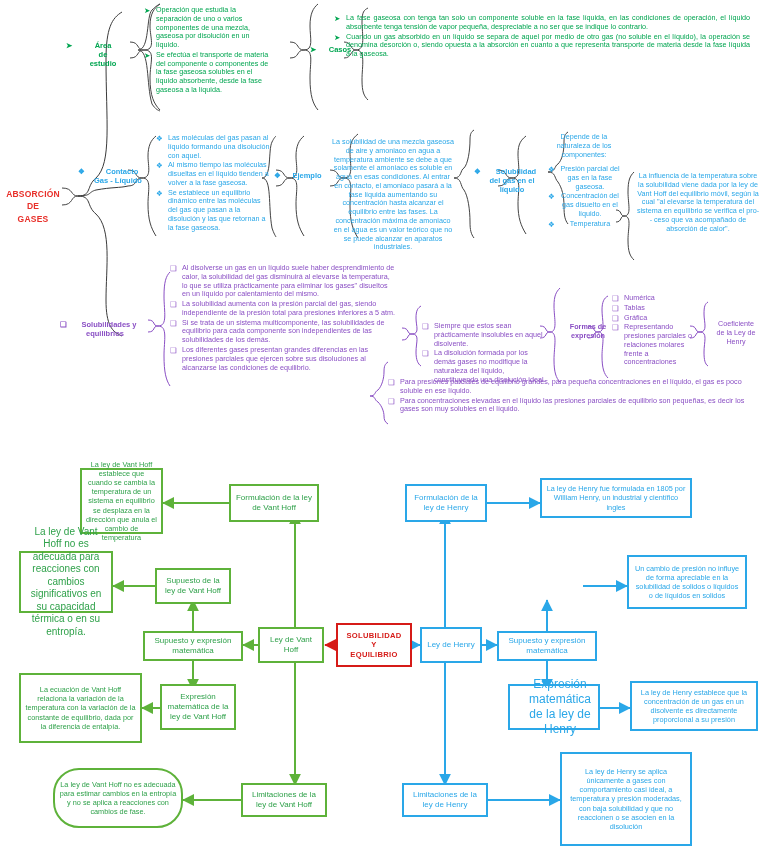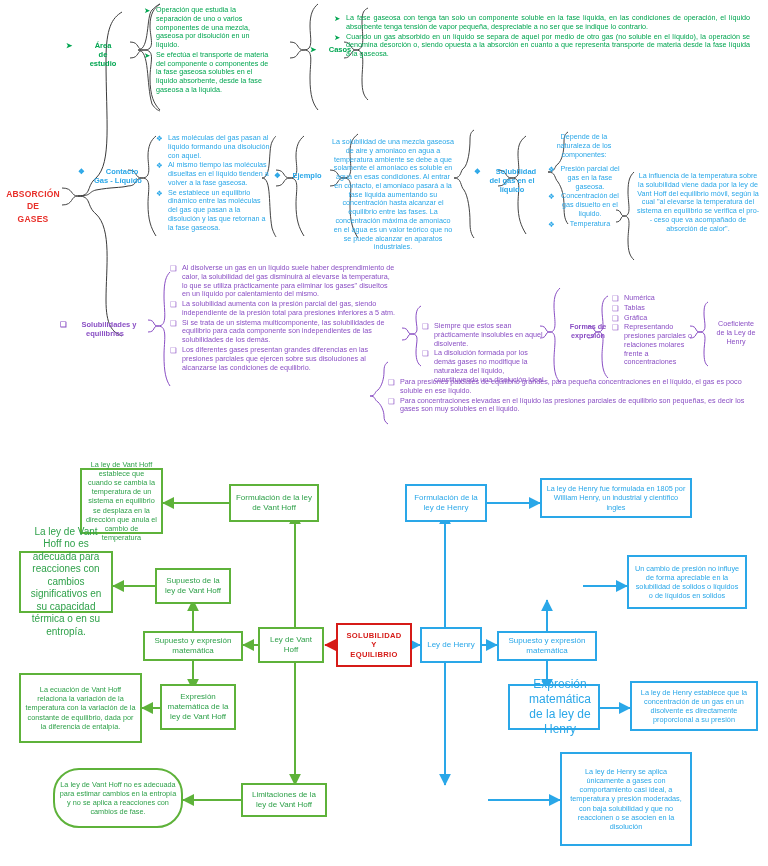--- a/index.html
+++ b/index.html
@@ -331,16 +331,17 @@
 
 
   <div class="fbox b" style="left:627px; top:555px; width:120px; height:54px; font-size:7.3px;">Un cambio de presión no influye de forma apreciable en la solubilidad de solidos o líquidos o de líquidos en solidos</div>
 
   <div class="fbox b" style="left:497px; top:631px; width:100px; height:30px; font-size:8px;">Supuesto y expresión matemática</div>
 
   <div class="fbox b" style="left:508px; top:684px; width:92px; height:46px; font-size:12px;padding-left:16px;">Expresión matemática de la ley de Henry</div>
 
   <div class="fbox b" style="left:630px; top:681px; width:128px; height:50px; font-size:7.3px;">La ley de Henry establece que la concentración de un gas en un disolvente es directamente proporcional a su presión</div>
 
+  <div class="fbox b" style="left:402px; top:783px; width:86px; height:34px; font-size:8px;">Limitaciones de la ley de Henry</div>
 
   <div class="fbox b" style="left:560px; top:752px; width:132px; height:94px; font-size:7.3px;">La ley de Henry se aplica únicamente a gases con comportamiento casi ideal, a temperatura y presión moderadas, con baja solubilidad y que no reaccionen o se asocien en la disolución</div>
 
 </div>
 
 </body></html>

